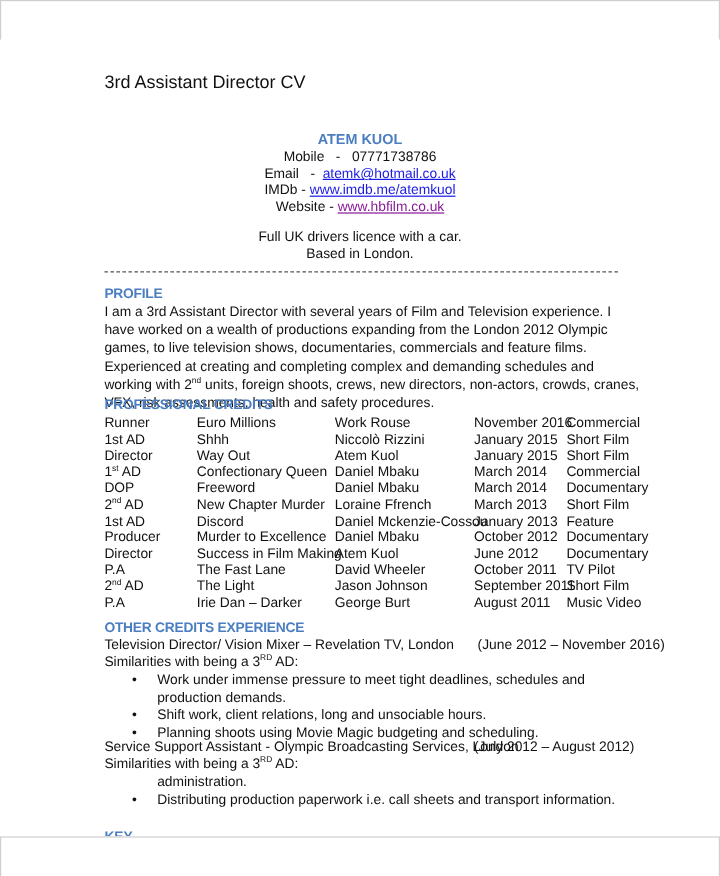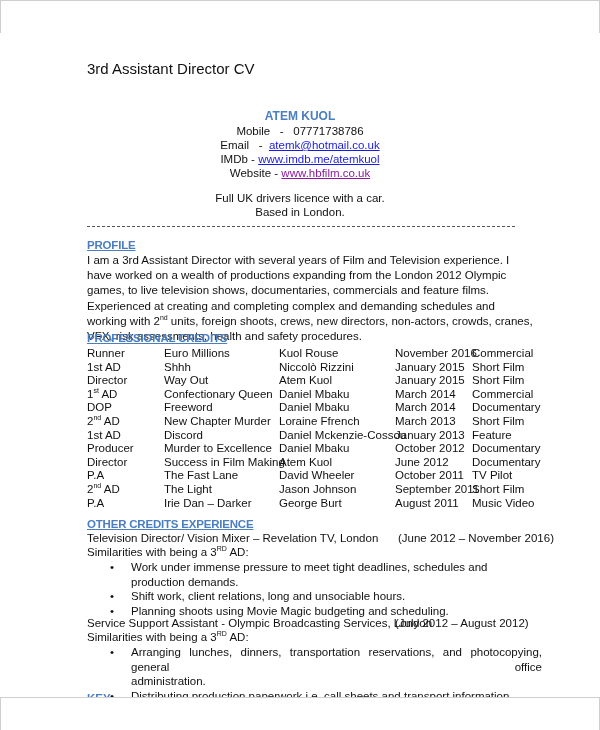--- a/index.html
+++ b/index.html
@@ -9,21 +9,21 @@
                border:1px solid #cfcfcf; border-bottom:none; }
   .bottom-frame { position:absolute; left:0; top:697px; width:598px; height:32px;
                   border:1px solid #cfcfcf; background:#fff; z-index:2; }
   .doc-title { position:absolute; left:87px; top:60px; font-size:15px; color:#111; }
   .center { position:absolute; left:0; width:600px; text-align:center; font-size:11.5px; line-height:14px; }
   .name { color:#4a7ec1; font-weight:bold; font-size:12px; }
   a { text-decoration:underline;text-align:center; }
   .link-blue { color:#1a1ae6; }
   .link-purple { color:#8a1a9a; }
   .divider { position:absolute; left:87px; top:226px; width:428px; border-top:1px dashed #555; height:0; }
-  .h { position:absolute; left:87px; color:#4a7ec1; font-size:11.5px; font-weight:bold; letter-spacing:-0.2px;text-decoration:underline; }
+  .h { position:absolute; left:87px; color:#4a7ec1; font-size:11.5px; font-weight:bold; letter-spacing:-0.2px; }
   .para { position:absolute; left:87px; width:450px; font-size:11.5px; line-height:15.2px; }
   sup { font-size:7px; line-height:0; vertical-align:super; }
   .credits { position:absolute; left:87px; top:347px; font-size:11.5px; }
   .crow { position:relative; height:13.6px; white-space:nowrap; }
   .crow span { position:absolute; top:0; }
   .c1 { left:0; } .c2 { left:77px; } .c3 { left:192px; } .c4 { left:308px; } .c5 { left:385px; }
   .line { position:absolute; left:87px; font-size:11.5px; white-space:nowrap; }
   .dates { position:absolute; font-size:11.5px; white-space:nowrap; }
   ul { position:absolute; left:92px; margin:0; padding:0; list-style:none; font-size:11.5px; }
   ul li { position:relative; padding-left:39px; line-height:14.5px; width:411px; }
@@ -60,21 +60,21 @@
 <div class="divider"></div>
 
 <div class="h" style="top:239px;">PROFILE</div>
 <div class="para" style="top:253px;"><span>I am a 3rd Assistant Director with several years of Film and Television experience. I have worked on a wealth of productions expanding from the London 2012 Olympic games, to live television shows, documentaries, commercials and feature films. Experienced at creating and completing complex and demanding schedules and working with 2</span><sup>nd</sup><span> units, foreign shoots, crews, new directors, non-actors, crowds, cranes, VFX, risk assessments, health and safety procedures.</span></div>
 
 <div class="h" style="top:332px;">PROFESSIONAL CREDITS</div>
 <div class="credits">
   <div class="crow">
     <span class="c1"><span style="position:static">Runner</span></span>
     <span class="c2">Euro Millions</span>
-    <span class="c3">Kuol Rouse</span>
+    <span class="c3">Work Rouse</span>
     <span class="c4">November 2016</span>
     <span class="c5">Commercial</span>
   </div>
   <div class="crow">
     <span class="c1"><span style="position:static">1st AD</span></span>
     <span class="c2">Shhh</span>
     <span class="c3">Niccolò Rizzini</span>
     <span class="c4">January 2015</span>
     <span class="c5">Short Film</span>
   </div>
@@ -158,21 +158,20 @@
 <ul style="top:560px;">
   <li>Work under immense pressure to meet tight deadlines, schedules and production demands.</li>
   <li>Shift work, client relations, long and unsociable hours.</li>
   <li>Planning shoots using Movie Magic budgeting and scheduling.</li>
 </ul>
 
 <div class="line" style="top:617px;">Service Support Assistant - Olympic Broadcasting Services, London</div>
 <div class="dates" style="top:617px; left:395px;">(July 2012 – August 2012)</div>
 <div class="line" style="top:631px;"><span>Similarities with being a 3</span><sup>RD</sup><span> AD:</span></div>
 <ul style="top:645px;">
-  <li class="justify">Arranging lunches, dinners, transportation reservations, and photocopying, general office</li>
   <li style="list-style:none;" class="no-bullet">administration.</li>
   <li>Distributing production paperwork i.e. call sheets and transport information.</li>
 </ul>
 <style>.no-bullet::before{content:"" !important;}</style>
 
 <div class="cropped-heading">KEY SKILLS</div>
 
 <div class="bottom-frame"></div>
 
 </body></html>

